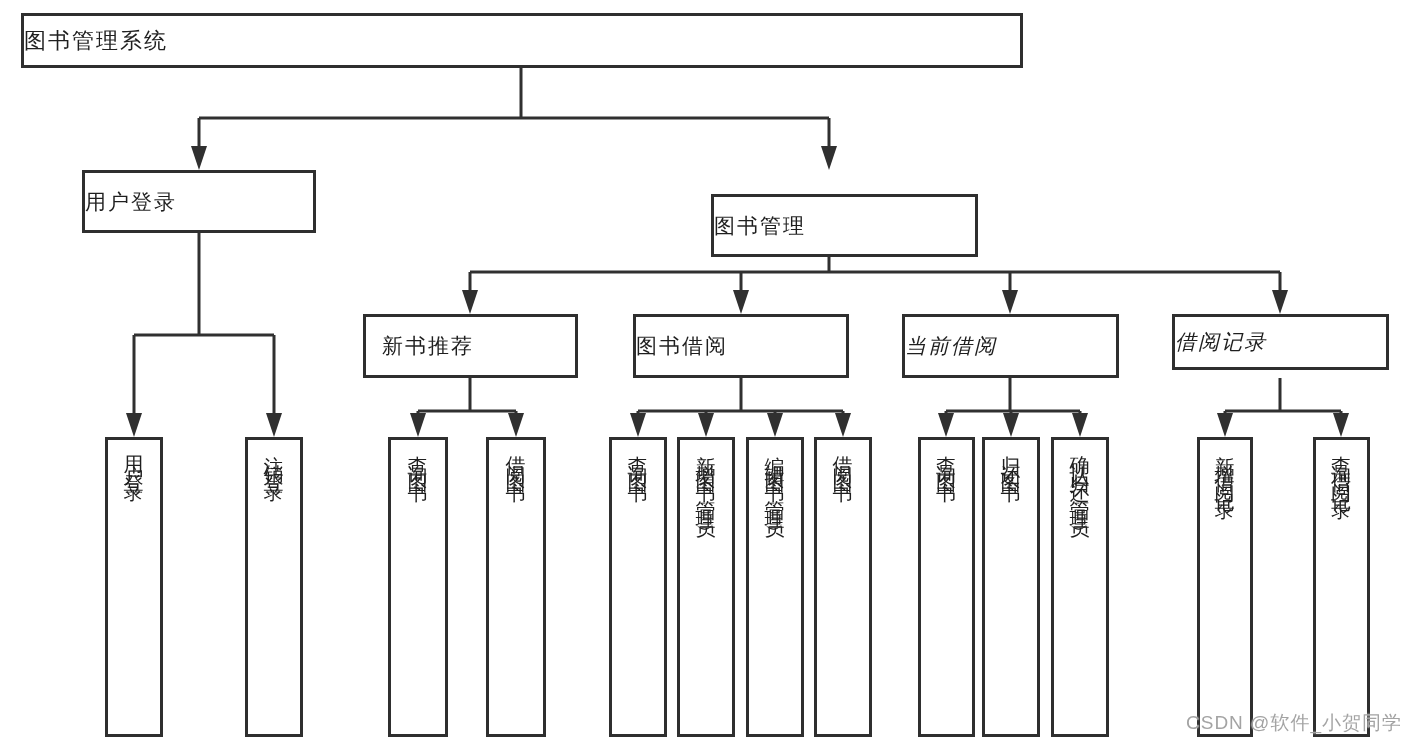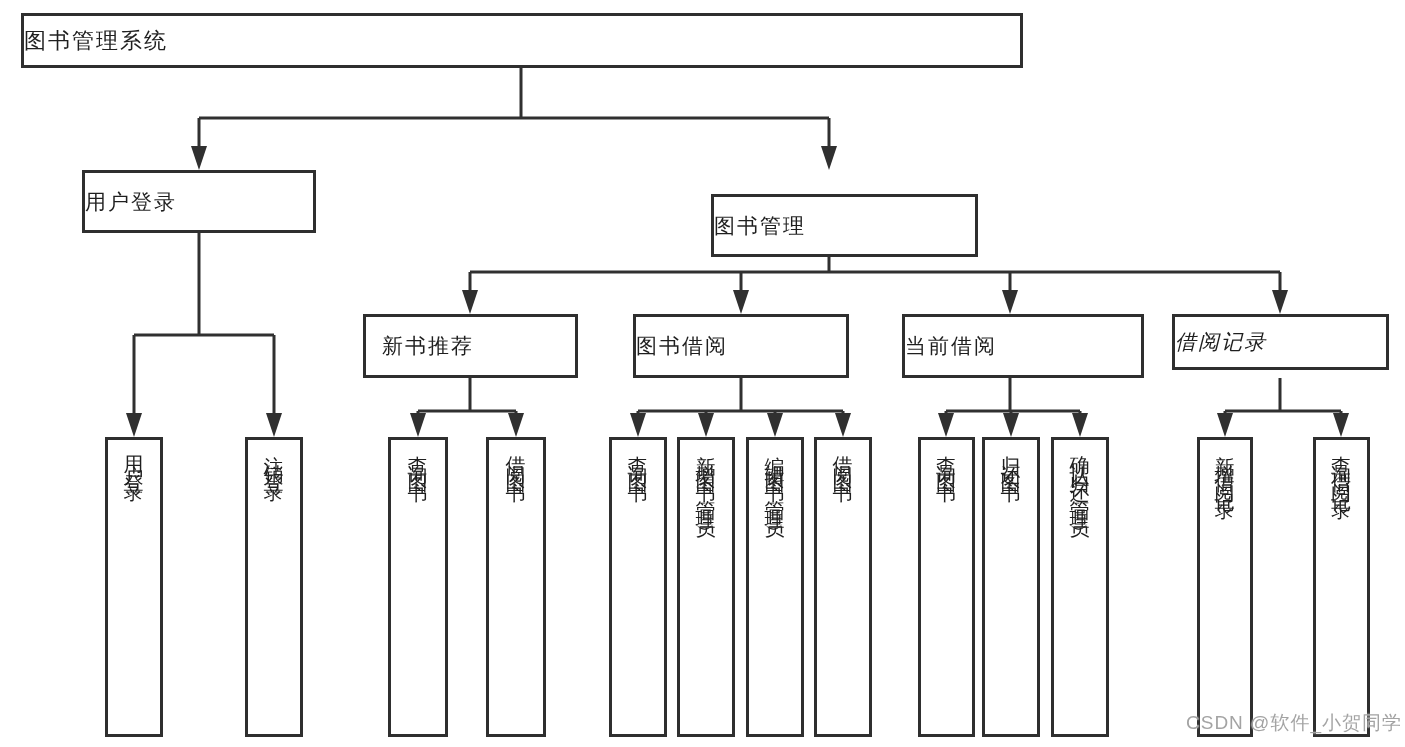--- a/index.html
+++ b/index.html
@@ -117,21 +117,21 @@
   <div class="box h-box" style="left:711px; top:170px; width:267px; height:63px;margin-top:24px;">
     <span>图书管理</span>
   </div>
 
   <div class="box h-box" style="left:363px; top:314px; width:215px; height:64px;padding-left:16px;">
     <span>新书推荐</span>
   </div>
   <div class="box h-box" style="left:633px; top:314px; width:216px; height:64px;font-family:Liberation Mono, monospace;">
     <span>图书借阅</span>
   </div>
-  <div class="box h-box" style="left:902px; top:314px; width:242px; height:64px;">
+  <div class="box h-box" style="left:902px; top:314px; width:217px; height:64px;font-style:italic;">
     <span>当前借阅</span>
   </div>
   <div class="box h-box" style="left:1172px; top:314px; width:217px; height:56px;font-style:italic;">
     <span>借阅记录</span>
   </div>
 
   <div class="box v-box" style="left:105px; top:437px; width:58px; height:300px;">
     <span>用户登录</span>
   </div>
   <div class="box v-box" style="left:245px; top:437px; width:58px; height:300px;">

